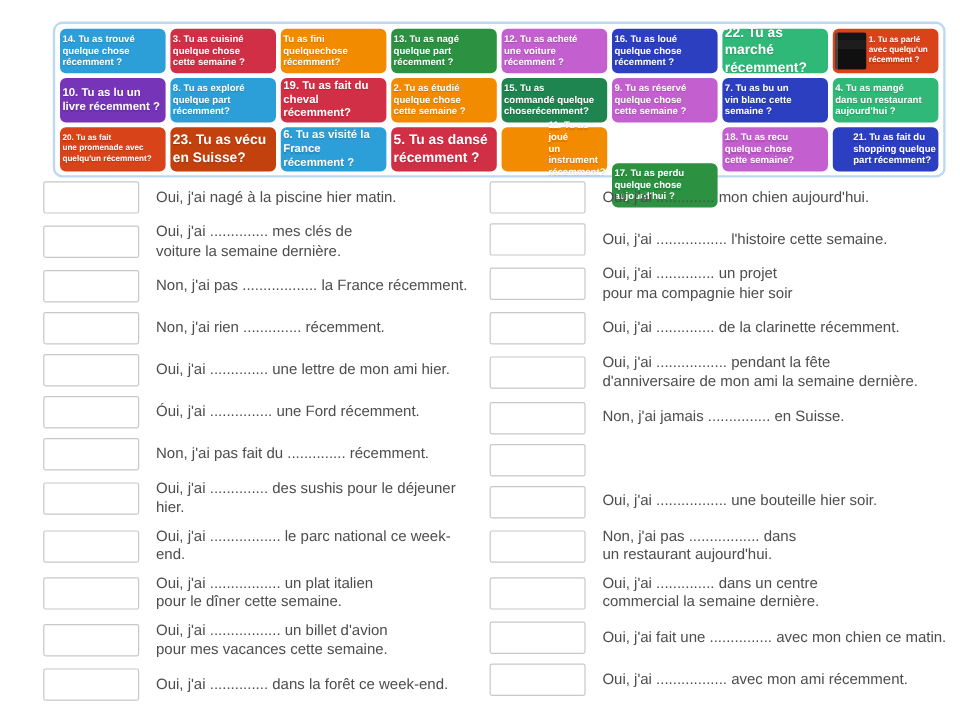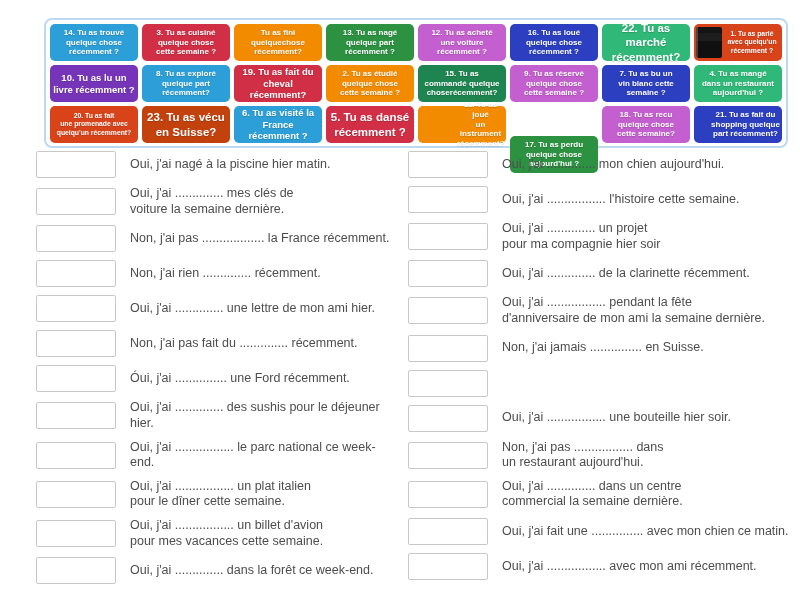--- a/index.html
+++ b/index.html
@@ -11,21 +11,21 @@
   
   .board {
     position:absolute; left:44px; top:18px; width:744px; height:130px;
     box-sizing:border-box; border:2px solid #bcd9f0; border-radius:8px;
     background:#ffffff; display:flex; flex-wrap:wrap;
     align-content:flex-start; padding:2px;
   }
   .tile {
     box-sizing:border-box; width:calc(12.5% - 4px); height:37px; margin:2px;
     border-radius:5px; display:flex; align-items:center; justify-content:center;
-    text-align:center; color:#ffffff; font-weight:bold; font-size:8px;
+    color:#ffffff; font-weight:bold; font-size:8px;
     line-height:1.22; padding:1px 2px; cursor:pointer;
     text-shadow:0 1px 1px rgba(0,0,0,0.18);
   }
   .tile-label { white-space:pre-line; width:100%; }
   .tile.md { font-size:9.5px; }
   .tile.lg { font-size:11.5px; line-height:1.25; }
   .tile.sm { font-size:6.8px; }
   .tile.with-img { justify-content:flex-start; }
   .tile-img {
     flex-shrink:0; width:26px; height:31px; margin-right:2px; border-radius:2px;
@@ -192,25 +192,25 @@
     <div class="answer-row">
         <div class="drop-box"></div>
         <div class="answer-text">Non, j'ai rien .............. récemment.</div>
       </div>
     <div class="answer-row">
         <div class="drop-box"></div>
         <div class="answer-text">Oui, j'ai .............. une lettre de mon ami hier.</div>
       </div>
     <div class="answer-row">
         <div class="drop-box"></div>
+        <div class="answer-text">Óui, j'ai ............... une Ford récemment.</div>
+      </div>
+    <div class="answer-row">
+        <div class="drop-box"></div>
         <div class="answer-text">Non, j'ai pas fait du .............. récemment.</div>
-      </div>
-    <div class="answer-row">
-        <div class="drop-box"></div>
-        <div class="answer-text">Óui, j'ai ............... une Ford récemment.</div>
       </div>
     <div class="answer-row">
         <div class="drop-box"></div>
         <div class="answer-text">Oui, j'ai .............. des sushis pour le déjeuner hier.</div>
       </div>
     <div class="answer-row">
         <div class="drop-box"></div>
         <div class="answer-text">Oui, j'ai ................. le parc national ce week-end.</div>
       </div>
     <div class="answer-row">

